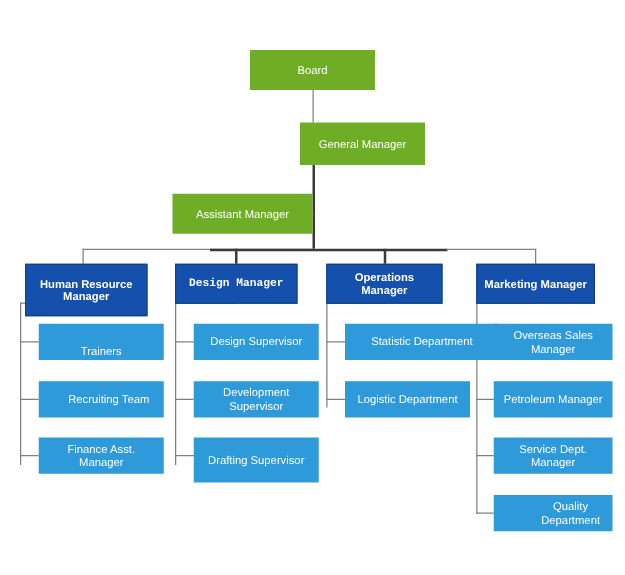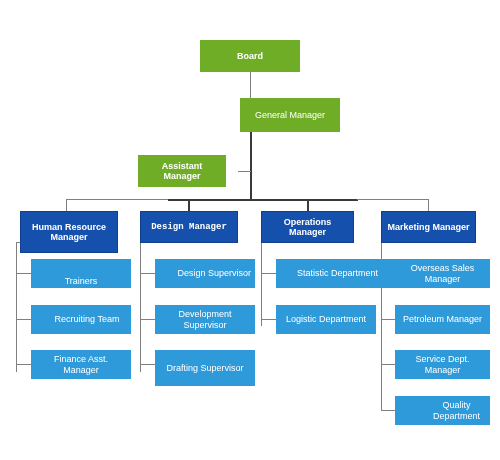--- a/index.html
+++ b/index.html
@@ -93,29 +93,29 @@
   <div class="conn h" style="left:261px; top:273px; width:15px;"></div>
   <div class="conn h" style="left:261px; top:319px; width:15px;"></div>
 
   <div class="conn v" style="left:381px; top:242px; height:169px;"></div>
   <div class="conn h" style="left:381px; top:242px; width:48px;"></div>
   <div class="conn h" style="left:381px; top:273px; width:14px;"></div>
   <div class="conn h" style="left:381px; top:319px; width:14px;"></div>
   <div class="conn h" style="left:381px; top:364px; width:14px;"></div>
   <div class="conn h" style="left:381px; top:410px; width:14px;"></div>
 
-  <div class="node level-exec" style="left:200px; top:40px; width:100px; height:32px;font-weight:bold;">
+  <div class="node level-exec" style="left:200px; top:40px; width:100px; height:32px;">
     <span>Board</span>
   </div>
 
   <div class="node level-exec" style="left:200px; top:98px; width:100px; height:34px;margin-left:40px;">
     <span>General Manager</span>
   </div>
 
-  <div class="node level-exec" style="left:138px; top:155px; width:88px; height:32px;font-weight:bold;">
+  <div class="node level-exec" style="left:138px; top:155px; width:112px; height:32px;">
     <span>Assistant Manager</span>
   </div>
 
   <div class="node level-mgr" style="left:20px; top:211px; width:98px; height:42px;">
     <span>Human Resource Manager</span>
   </div>
 
   <div class="node level-mgr" style="left:140px; top:211px; width:98px; height:32px;font-family:Liberation Mono, monospace;">
     <span>Design Manager</span>
   </div>
@@ -133,21 +133,21 @@
   </div>
 
   <div class="node level-staff" style="left:31px; top:305px; width:100px; height:29px;padding-left:16px;">
     <span>Recruiting Team</span>
   </div>
 
   <div class="node level-staff" style="left:31px; top:350px; width:100px; height:29px;">
     <span>Finance Asst. Manager</span>
   </div>
 
-  <div class="node level-staff" style="left:155px; top:259px; width:100px; height:29px;justify-content:flex-end;">
+  <div class="node level-staff" style="left:155px; top:259px; width:100px; height:29px;">
     <span>Design Supervisor</span>
   </div>
 
   <div class="node level-staff" style="left:155px; top:305px; width:100px; height:29px;">
     <span>Development Supervisor</span>
   </div>
 
   <div class="node level-staff" style="left:155px; top:350px; width:100px; height:36px;">
     <span>Drafting Supervisor</span>
   </div>

